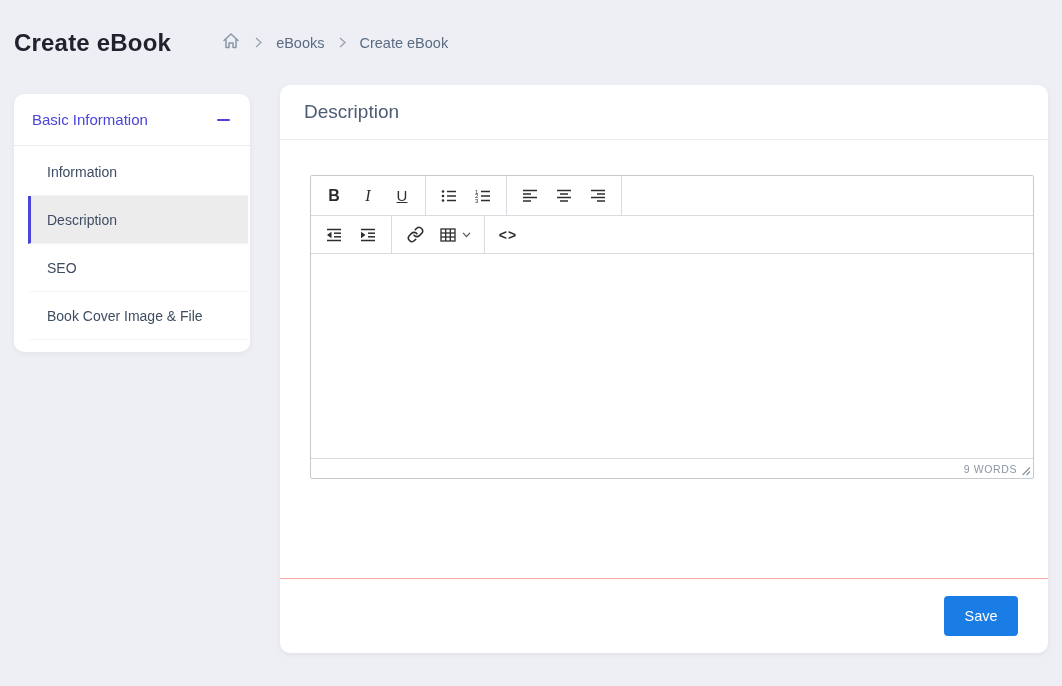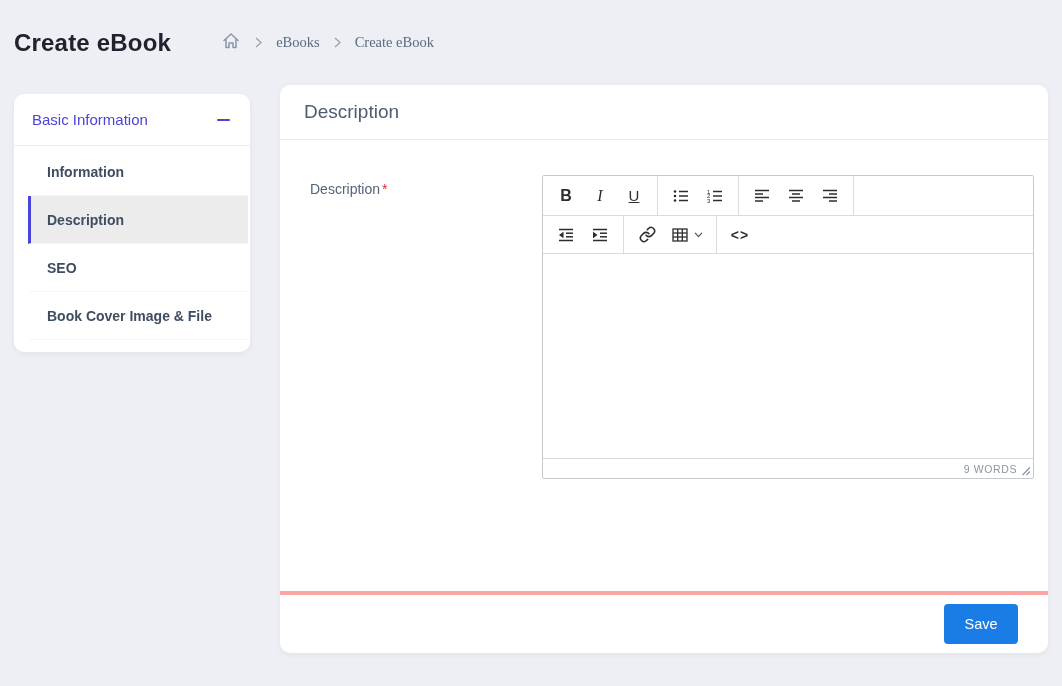--- a/index.html
+++ b/index.html
@@ -9,21 +9,21 @@
     background:#edeff4;
     color:#3f4d61;
     position:relative;
     overflow:hidden;
   }
   .app { position:relative; width:1062px; height:686px; }
 
   
   .topbar { display:flex; align-items:center; height:85px; padding-left:14px; }
   .page-title { font-size:24px; font-weight:700; color:#20232e; letter-spacing:.2px; }
-  .breadcrumb { display:flex; align-items:center; margin-left:50px; gap:14px;font-family:Liberation Serif, serif; }
+  .breadcrumb { display:flex; align-items:center; margin-left:50px; gap:14px; }
   .crumb { font-size:14.5px; color:#5b6b82; cursor:pointer; }
   .crumb.current { cursor:default; }
   .crumb-sep svg { display:block; }
 
   
   .card { background:#fff; border-radius:10px; box-shadow:0 2px 6px rgba(21,27,38,.05); }
   .sidebar-card { position:absolute; left:14px; top:94px; width:236px; padding-bottom:12px; }
   .main-card { position:absolute; left:280px; top:85px; width:768px; height:568px; }
 
   
@@ -33,21 +33,21 @@
     border-bottom:1px solid #e9ebee; cursor:pointer;
   }
   .sidebar-head-label { color:var(--accent,#4a44d8); font-size:15px; }
   .minus-bar { width:13px; height:2px; background:var(--accent,#4a44d8); border-radius:1px; }
   .side-items { padding-left:14px; padding-top:2px; }
   .side-item {
     height:48px; display:flex; align-items:center;
     padding-left:16px; margin-right:2px;
     border-left:3px solid transparent;
     border-bottom:1px solid #f4f5f7;
-    font-size:14px; color:#3f4d61; cursor:pointer;font-weight:bold;
+    font-size:14px; color:#3f4d61; cursor:pointer;
   }
   .side-item.active { background:#ececec; border-left-color:var(--accent,#4a44d8); }
 
   
   .card-header { height:55px; display:flex; align-items:center; padding:0 24px; border-bottom:1px solid #e8eaed; }
   .section-title { font-size:19px; color:#4c5c73; }
   .card-body { padding:35px 14px 0 30px; }
   .form-row { display:flex; }
   .form-row + .form-row { margin-top:20px; }
   .form-label { width:232px; padding-top:6px; font-size:14px; color:#55637a; }
@@ -90,22 +90,22 @@
   .short-desc {
     width:100%; height:64px; resize:none;
     border:1px solid #c6cacd; border-radius:4px;
     padding:8px 10px; font-family:inherit; font-size:14px; color:#222;
     outline:none; background:#fff; display:block;
   }
   .ta-grip { position:absolute; right:3px; bottom:4px; cursor:nwse-resize; }
 
   
   .card-footer {
-    position:absolute; left:0; right:0; bottom:0; height:62px;
-    border-top:4px solid #fca5a5;
+    position:absolute; left:0; right:0; bottom:0; height:75px;
+    border-top:1px solid #fca5a5;
     display:flex; align-items:center; justify-content:flex-end;
     padding-right:30px;
     border-radius:0 0 10px 10px;
   }
   .save-btn {
     min-width:74px; height:40px; padding:0 20px;
     background:var(--save_button,#1a7ce5); color:#fff;
     border:none; border-radius:4px; font-size:14.5px; font-family:inherit;
     cursor:pointer;
   }
@@ -161,23 +161,20 @@
   </div>
 
   <div class="card main-card">
     <div class="card-header">
       <div class="section-title">Description</div>
     </div>
 
     <div class="card-body">
 
       <div class="form-row">
-        <div class="form-label">
-          <span>Description</span><span class="req">*</span>
-        </div>
         <div class="form-field">
           <div class="editor">
 
             <div class="tb-row tb-row1">
               <div class="tb-group">
                 <div class="tb-btn glyph-b">B</div>
                 <div class="tb-btn glyph-i">I</div>
                 <div class="tb-btn glyph-u">U</div>
               </div>
               <div class="tb-group">

